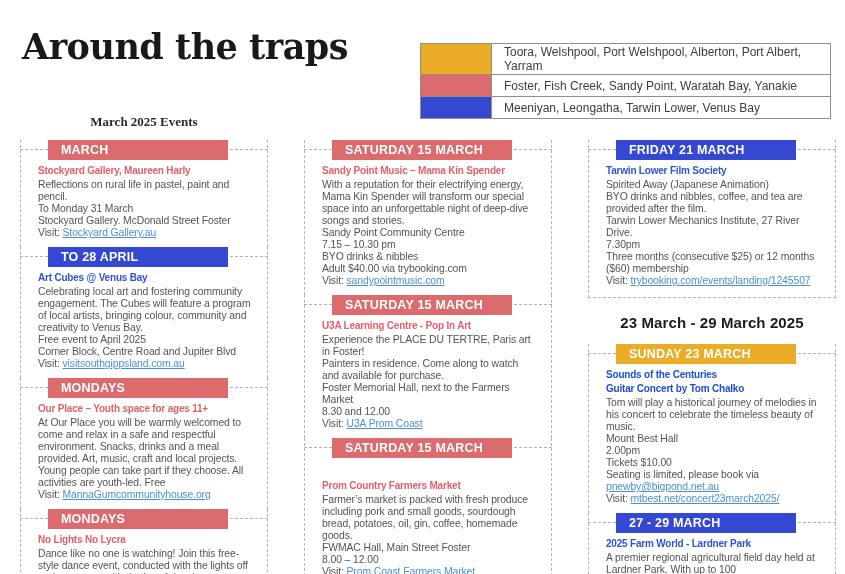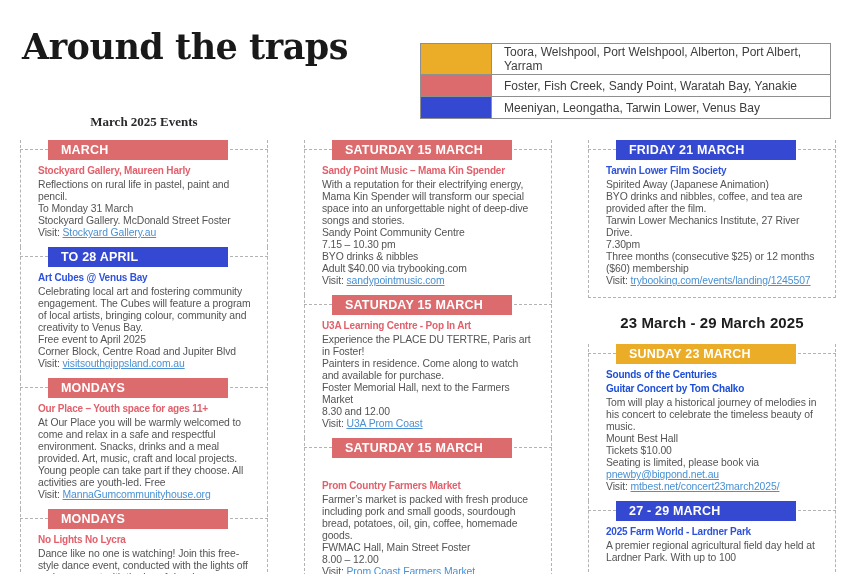--- a/index.html
+++ b/index.html
@@ -159,20 +159,21 @@
           <div class="line">Three months (consecutive $25) or 12 months ($60) membership</div>
           <div class="line">Visit: <a class="evt-link">trybooking.com/events/landing/1245507</a></div>
         </div>
         <div class="col-heading">23 March  - 29 March 2025</div>
         <div class="event">
           <div class="badge" style="background: rgb(235, 172, 40);">SUNDAY 23 MARCH</div>
           <div class="event-title" style="color: #1d4ed8;">Sounds of the Centuries
 Guitar Concert by Tom Chalko</div>
           <div class="line">Tom will play a historical journey of melodies in his concert to celebrate the timeless beauty of music.</div>
           <div class="line">Mount Best Hall</div>
+          <div class="line">2.00pm</div>
           <div class="line">Tickets $10.00</div>
           <div class="line">Seating is limited, please book via</div>
           <div class="line"><a class="evt-link">pnewby@bigpond.net.au</a></div>
           <div class="line">Visit: <a class="evt-link">mtbest.net/concert23march2025/</a></div>
         </div>
         <div class="event">
           <div class="badge" style="background: rgb(52, 72, 210);">27 - 29 MARCH</div>
           <div class="event-title" style="color: rgb(47, 82, 219);">2025 Farm World  - Lardner Park</div>
           <div class="line">A premier regional agricultural field day held at Lardner Park. With up to 100</div>
         </div>

